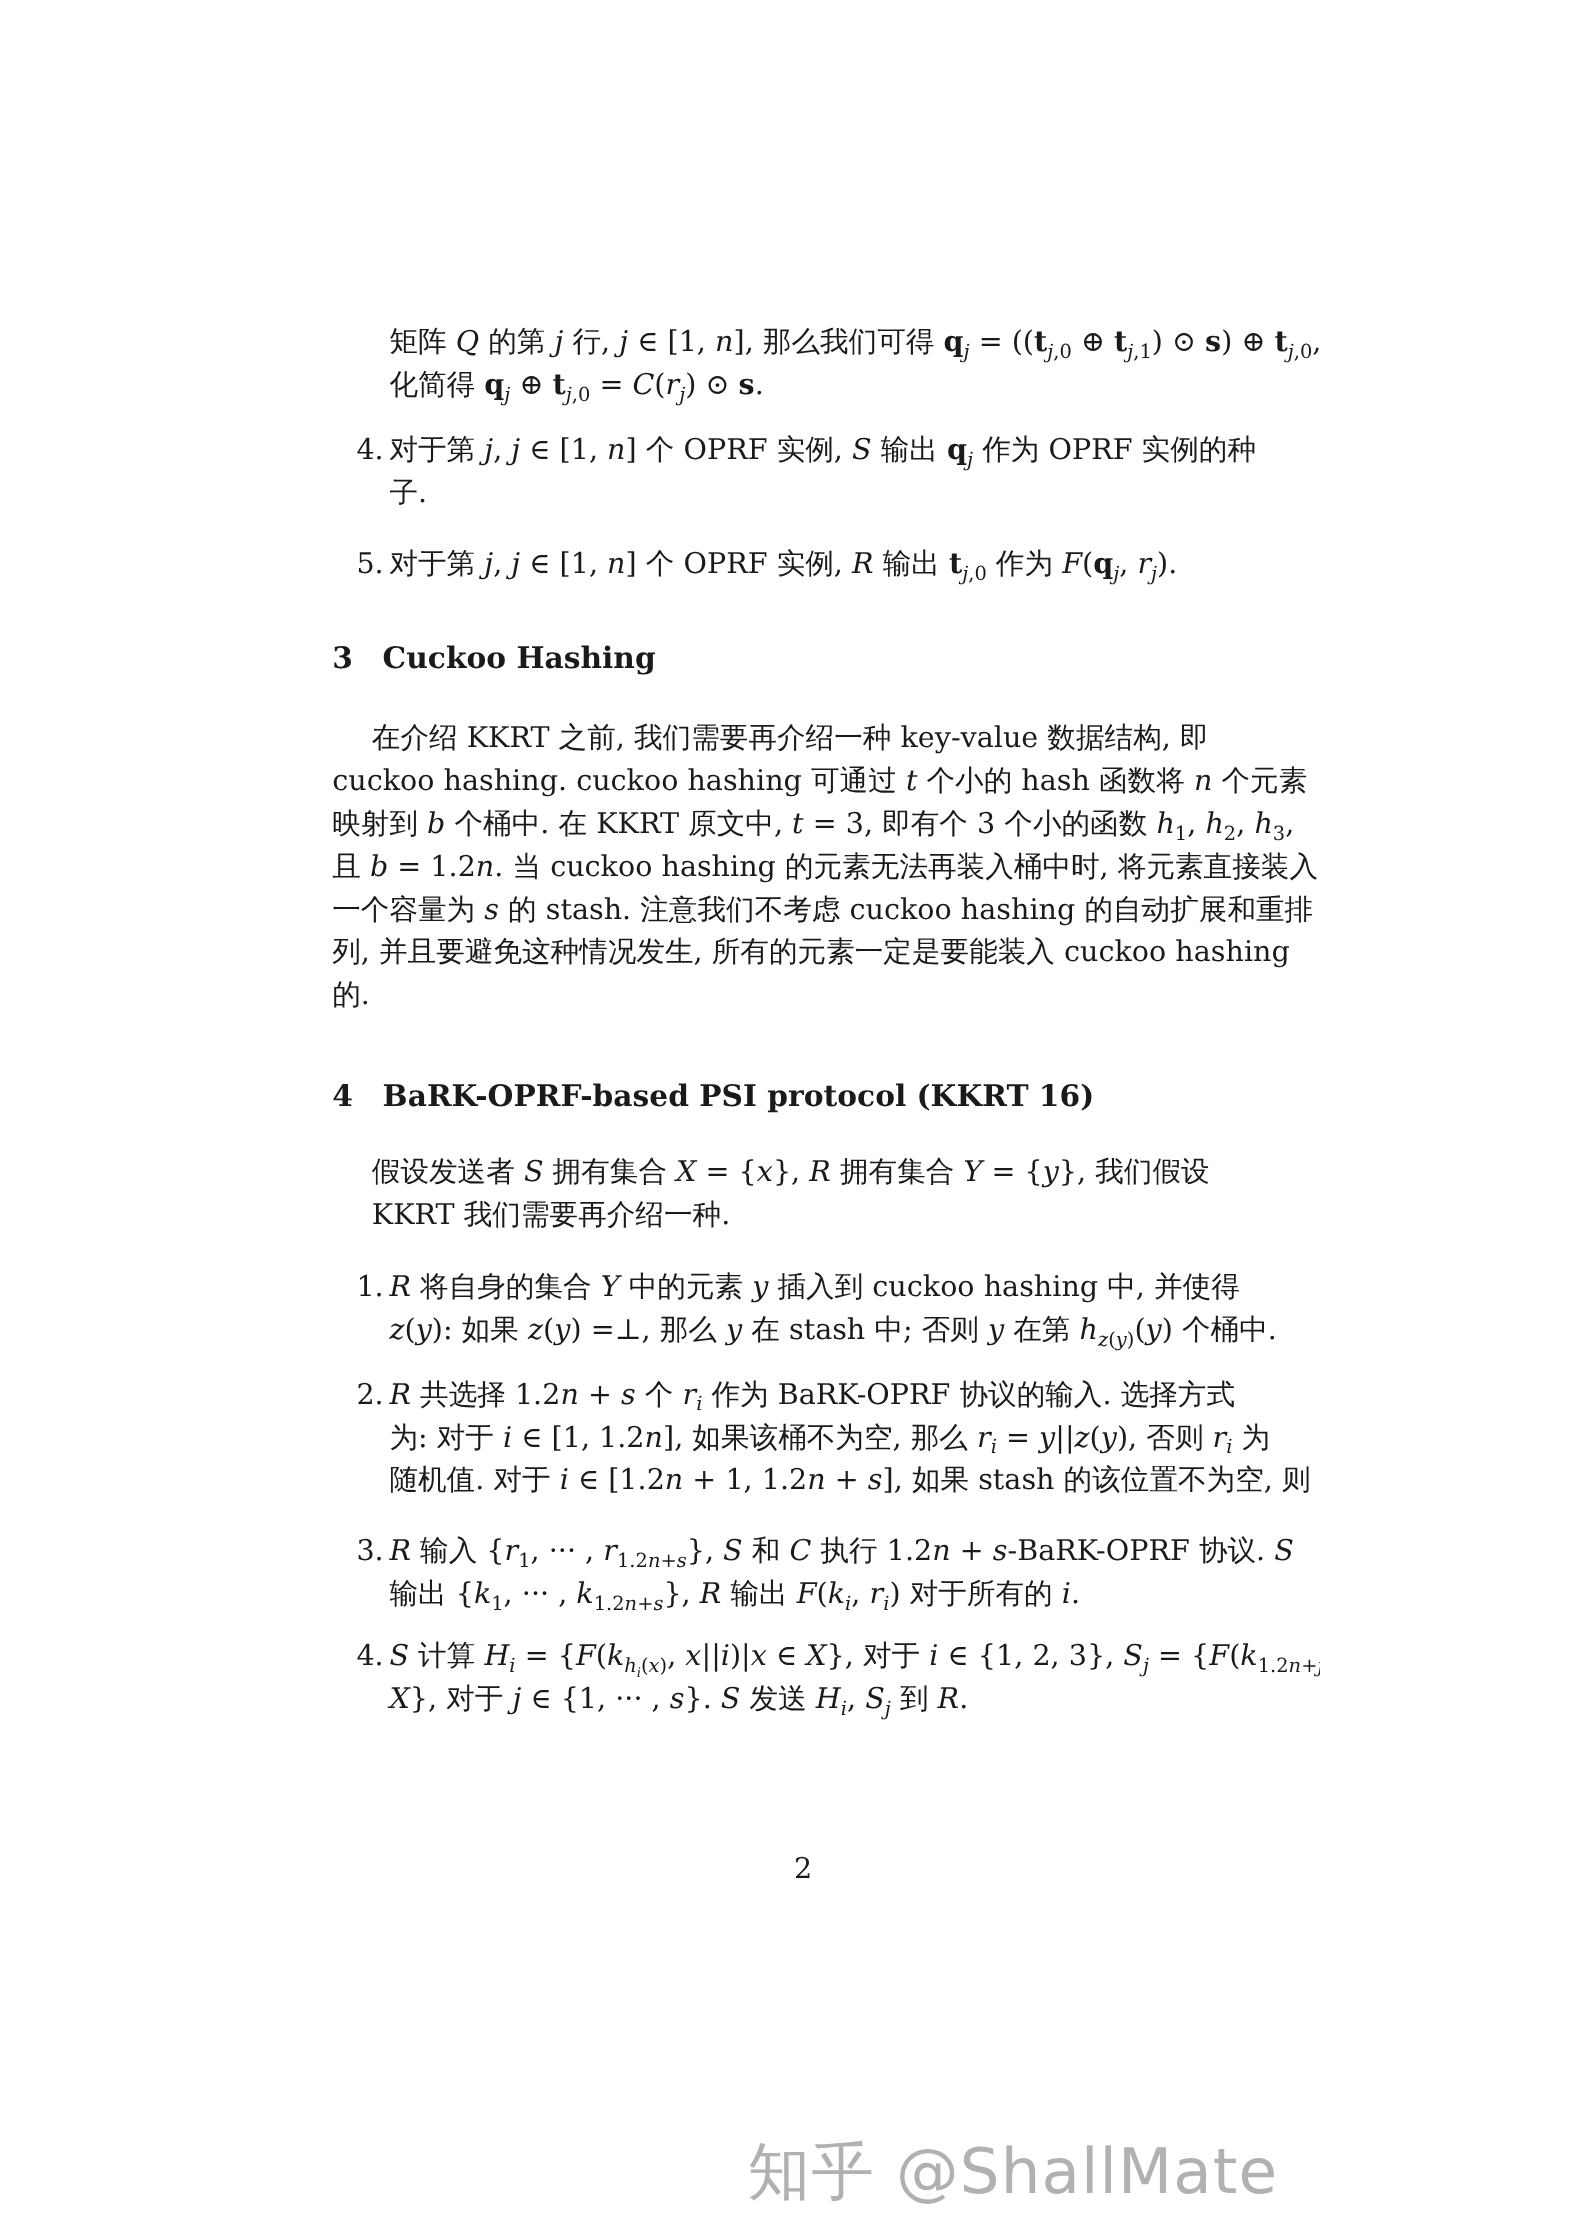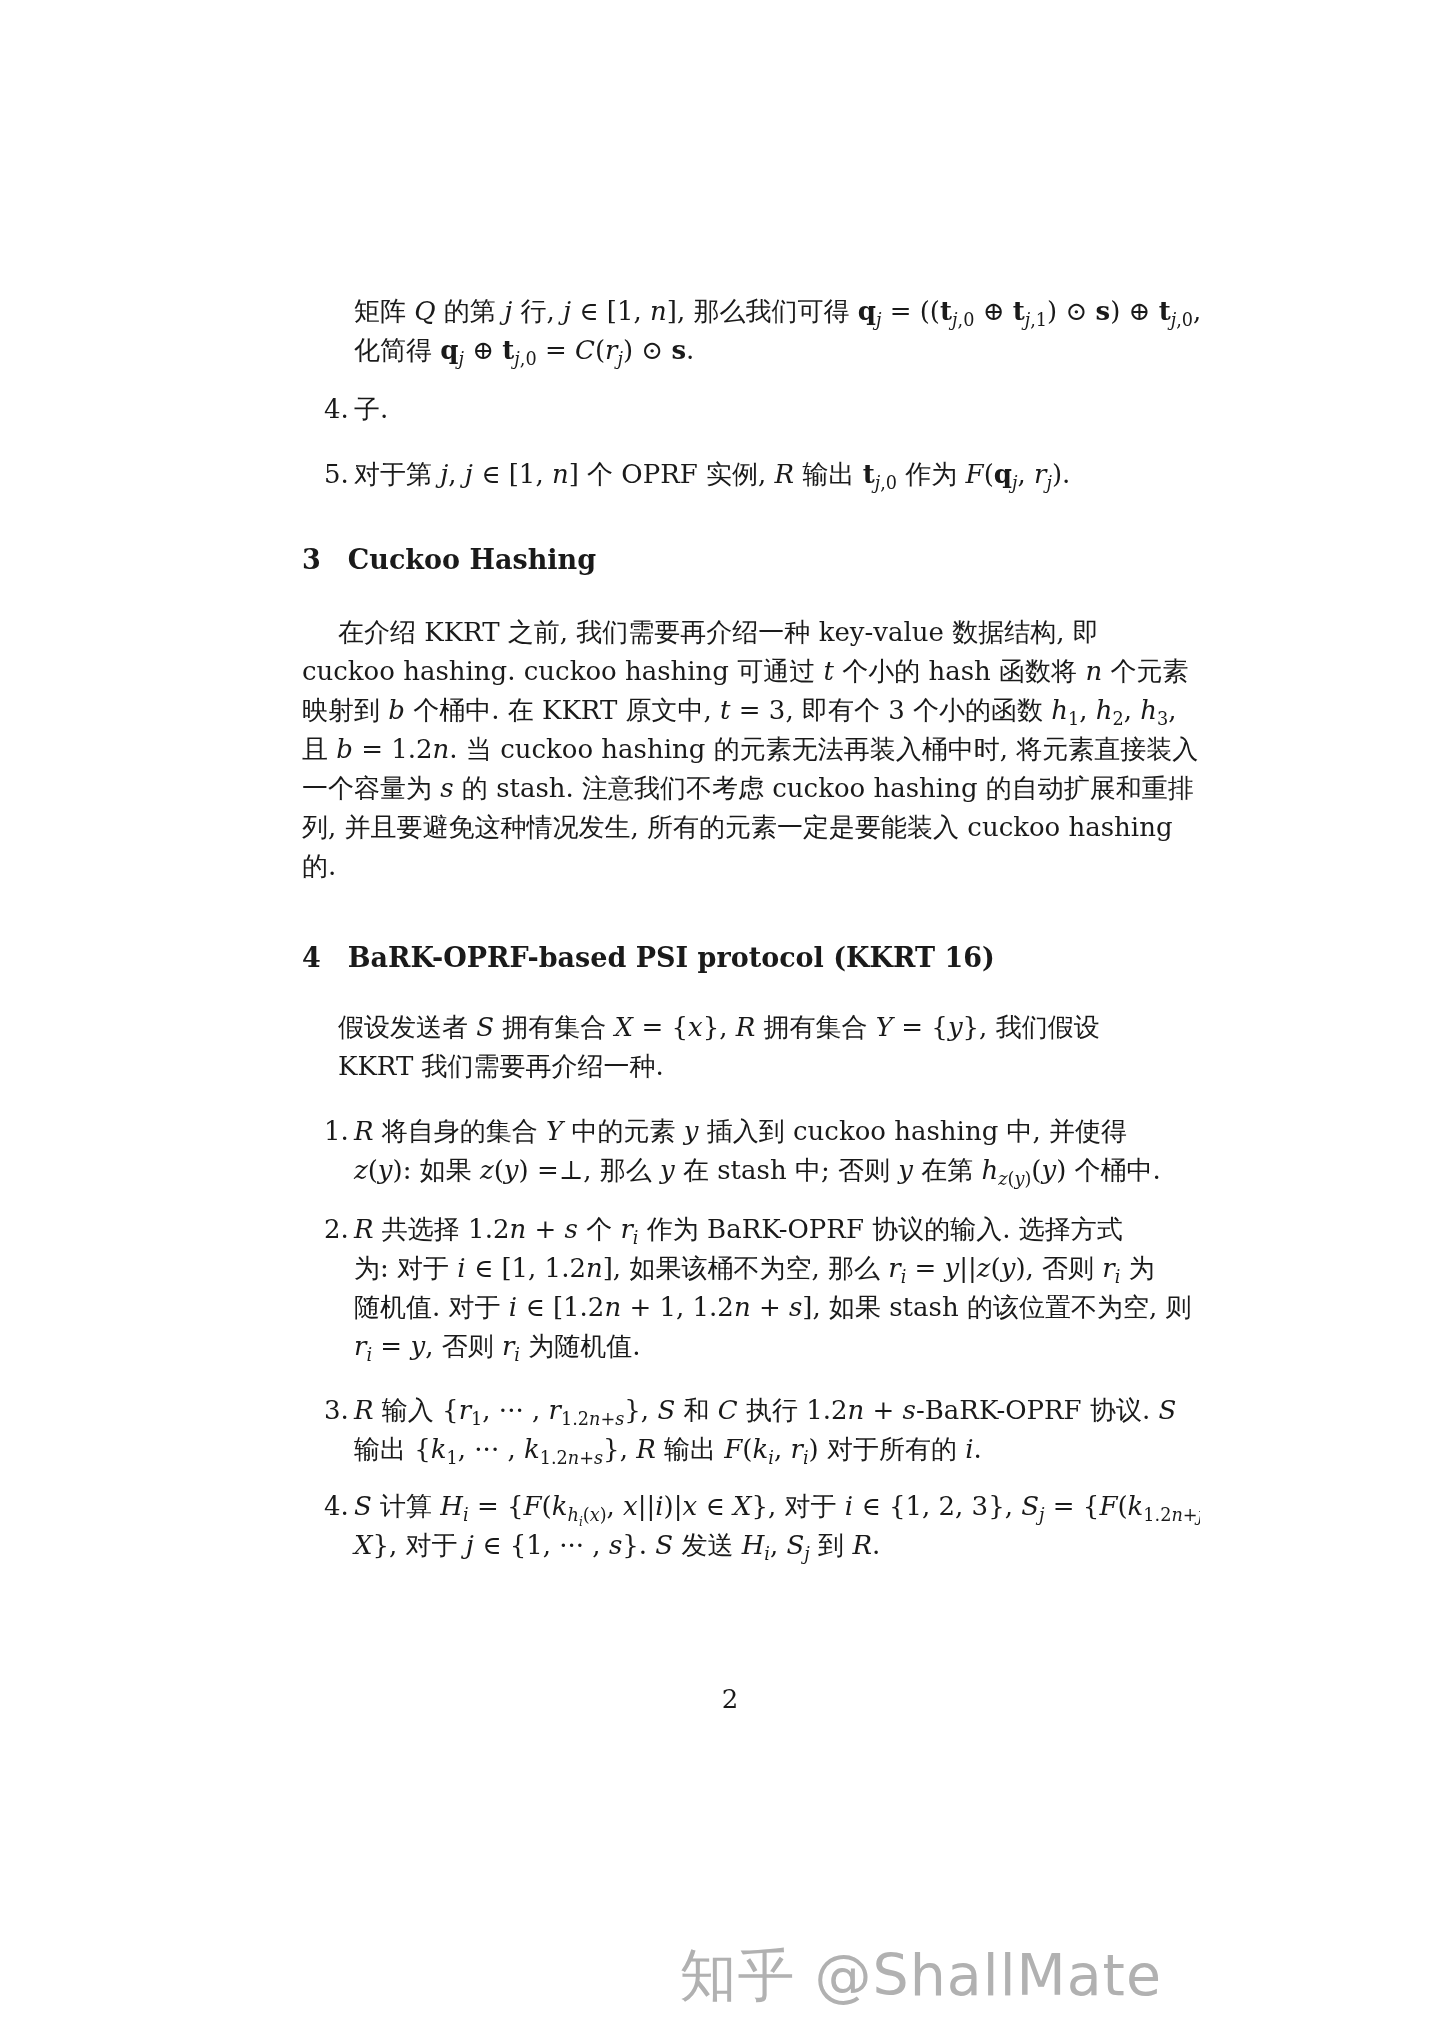--- a/index.html
+++ b/index.html
@@ -61,20 +61,21 @@
 <div class="page">
   <main class="text-column">
 
     <div class="hang-block">
       <div class="line">矩阵 <i>Q</i> 的第 <i>j</i> 行, <i>j</i> ∈ [1, <i>n</i>], 那么我们可得 <b>q</b><sub><i>j</i></sub> = ((<b>t</b><sub><i>j</i>,0</sub> ⊕ <b>t</b><sub><i>j</i>,1</sub>) ⊙ <b>s</b>) ⊕ <b>t</b><sub><i>j</i>,0</sub>,</div>
       <div class="line">化简得 <b>q</b><sub><i>j</i></sub> ⊕ <b>t</b><sub><i>j</i>,0</sub> = <i>C</i>(<i>r</i><sub><i>j</i></sub>) ⊙ <b>s</b>.</div>
     </div>
 
     <div class="list-item mt-item4a">
       <span class="item-number">4.</span>
+      <div class="line">对于第 <i>j</i>, <i>j</i> ∈ [1, <i>n</i>] 个 OPRF 实例, <i>S</i> 输出 <b>q</b><sub><i>j</i></sub> 作为 OPRF 实例的种</div>
       <div class="line">子.</div>
     </div>
     <div class="list-item mt-item5a">
       <span class="item-number">5.</span>
       <div class="line">对于第 <i>j</i>, <i>j</i> ∈ [1, <i>n</i>] 个 OPRF 实例, <i>R</i> 输出 <b>t</b><sub><i>j</i>,0</sub> 作为 <i>F</i>(<b>q</b><sub><i>j</i></sub>, <i>r</i><sub><i>j</i></sub>).</div>
     </div>
 
     <h2 class="section-heading mt-heading3">
       <span class="sec-num">3</span><span class="sec-title">Cuckoo Hashing</span>
     </h2>
@@ -99,21 +100,20 @@
     <div class="list-item mt-list">
       <span class="item-number">1.</span>
       <div class="line"><i>R</i> 将自身的集合 <i>Y</i> 中的元素 <i>y</i> 插入到 cuckoo hashing 中, 并使得</div>
       <div class="line"><i>z</i>(<i>y</i>): 如果 <i>z</i>(<i>y</i>) =⊥, 那么 <i>y</i> 在 stash 中; 否则 <i>y</i> 在第 <i>h</i><sub><i>z</i>(<i>y</i>)</sub>(<i>y</i>) 个桶中.</div>
     </div>
     <div class="list-item mt-item2">
       <span class="item-number">2.</span>
       <div class="line"><i>R</i> 共选择 1.2<i>n</i> + <i>s</i> 个 <i>r</i><sub><i>i</i></sub> 作为 BaRK-OPRF 协议的输入. 选择方式</div>
       <div class="line">为: 对于 <i>i</i> ∈ [1, 1.2<i>n</i>], 如果该桶不为空, 那么 <i>r</i><sub><i>i</i></sub> = <i>y</i>||<i>z</i>(<i>y</i>), 否则 <i>r</i><sub><i>i</i></sub> 为</div>
       <div class="line">随机值. 对于 <i>i</i> ∈ [1.2<i>n</i> + 1, 1.2<i>n</i> + <i>s</i>], 如果 stash 的该位置不为空, 则</div>
-      <div class="line"><i>r</i><sub><i>i</i></sub> = <i>y</i>, 否则 <i>r</i><sub><i>i</i></sub> 为随机值.</div>
     </div>
     <div class="list-item mt-item3">
       <span class="item-number">3.</span>
       <div class="line"><i>R</i> 输入 {<i>r</i><sub>1</sub>, ··· , <i>r</i><sub>1.2<i>n</i>+<i>s</i></sub>}, <i>S</i> 和 <i>C</i> 执行 1.2<i>n</i> + <i>s</i>-BaRK-OPRF 协议. <i>S</i></div>
       <div class="line">输出 {<i>k</i><sub>1</sub>, ··· , <i>k</i><sub>1.2<i>n</i>+<i>s</i></sub>}, <i>R</i> 输出 <i>F</i>(<i>k</i><sub><i>i</i></sub>, <i>r</i><sub><i>i</i></sub>) 对于所有的 <i>i</i>.</div>
     </div>
     <div class="list-item mt-item4b">
       <span class="item-number">4.</span>
       <div class="line"><i>S</i> 计算 <i>H</i><sub><i>i</i></sub> = {<i>F</i>(<i>k</i><sub><i>h</i><sub><i>i</i></sub>(<i>x</i>)</sub>, <i>x</i>||<i>i</i>)|<i>x</i> ∈ <i>X</i>}, 对于 <i>i</i> ∈ {1, 2, 3}, <i>S</i><sub><i>j</i></sub> = {<i>F</i>(<i>k</i><sub>1.2<i>n</i>+<i>j</i></sub>, <i>x</i>)|<i>x</i> ∈</div>
       <div class="line"><i>X</i>}, 对于 <i>j</i> ∈ {1, ··· , <i>s</i>}. <i>S</i> 发送 <i>H</i><sub><i>i</i></sub>, <i>S</i><sub><i>j</i></sub> 到 <i>R</i>.</div>

